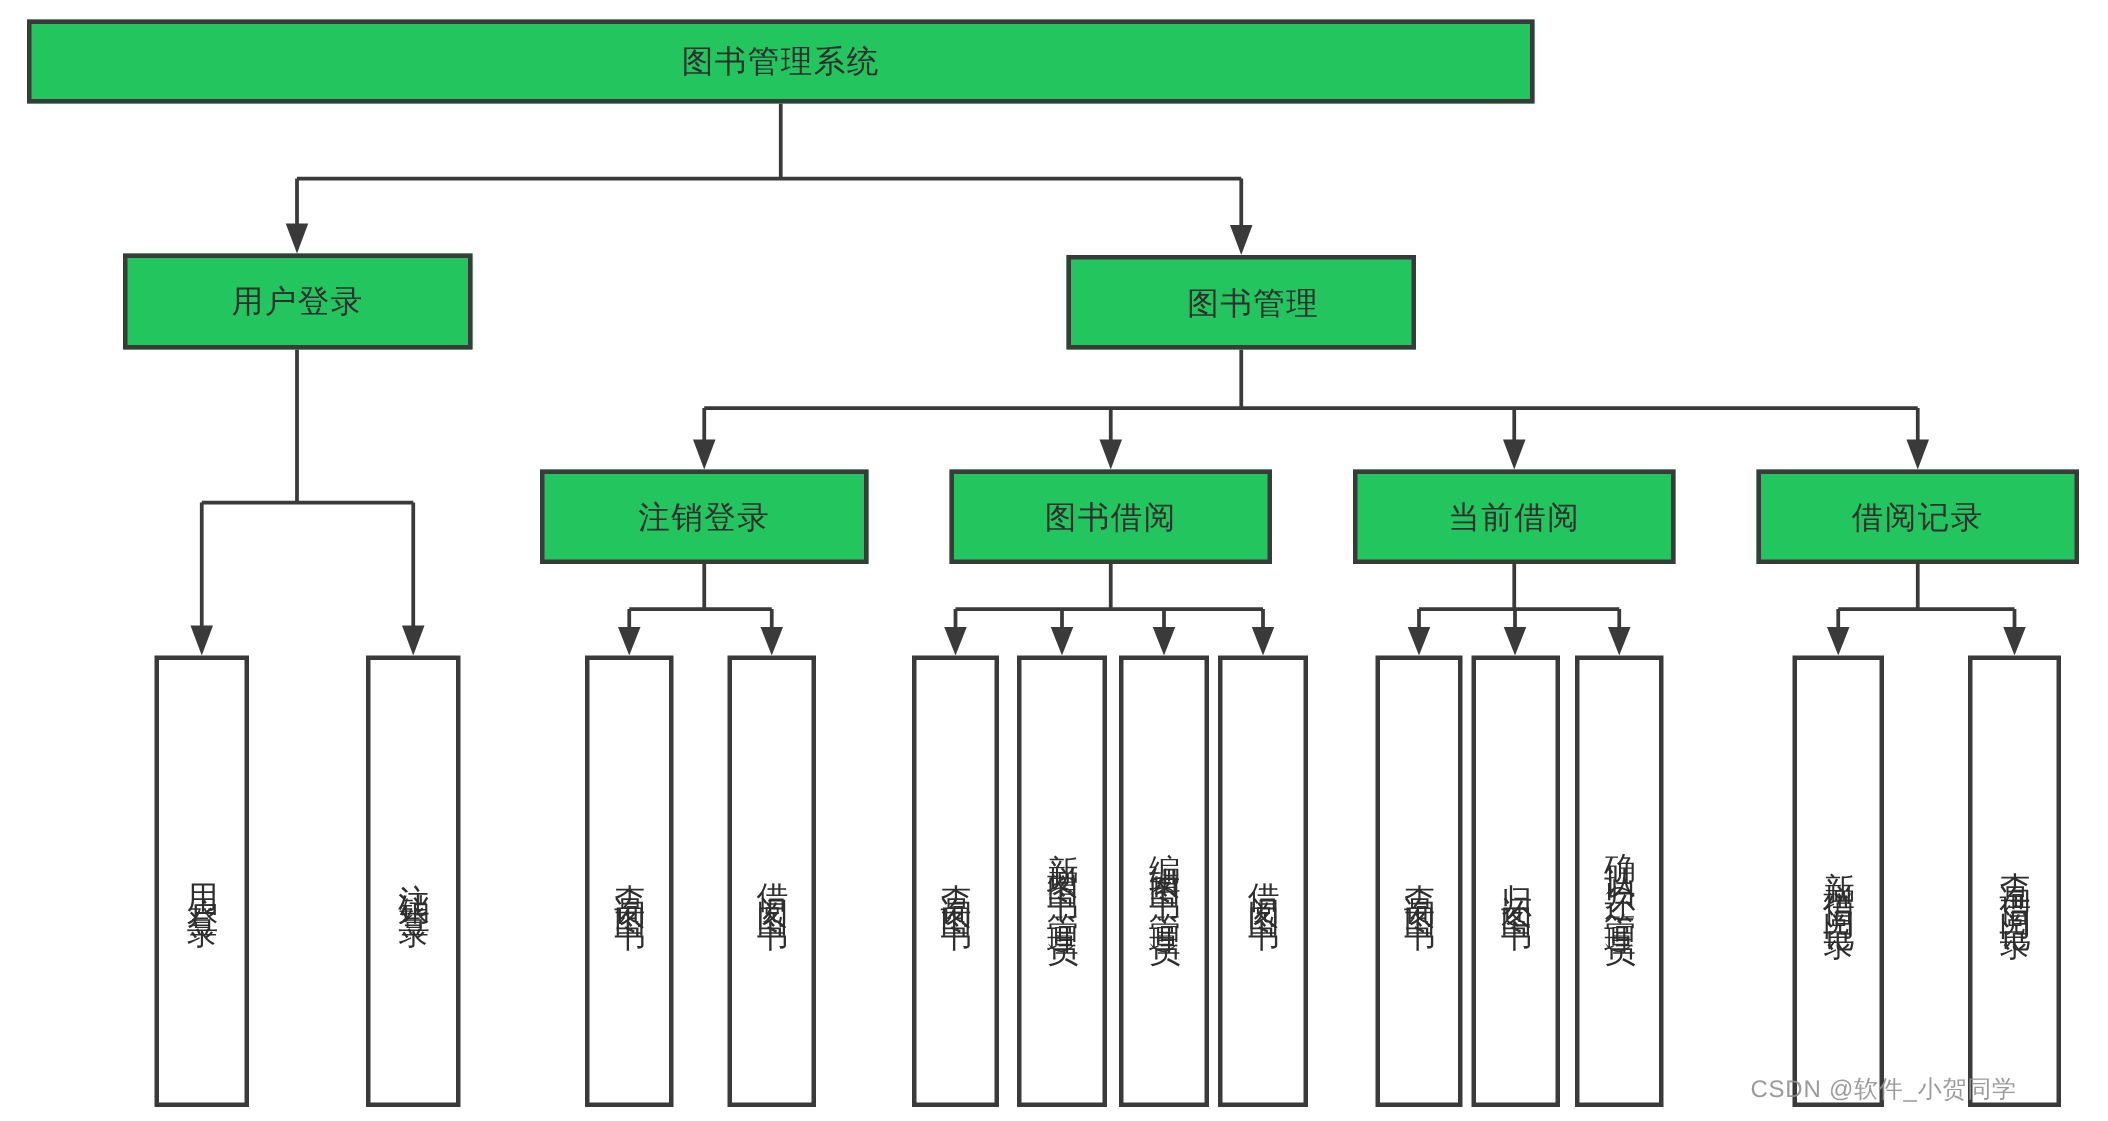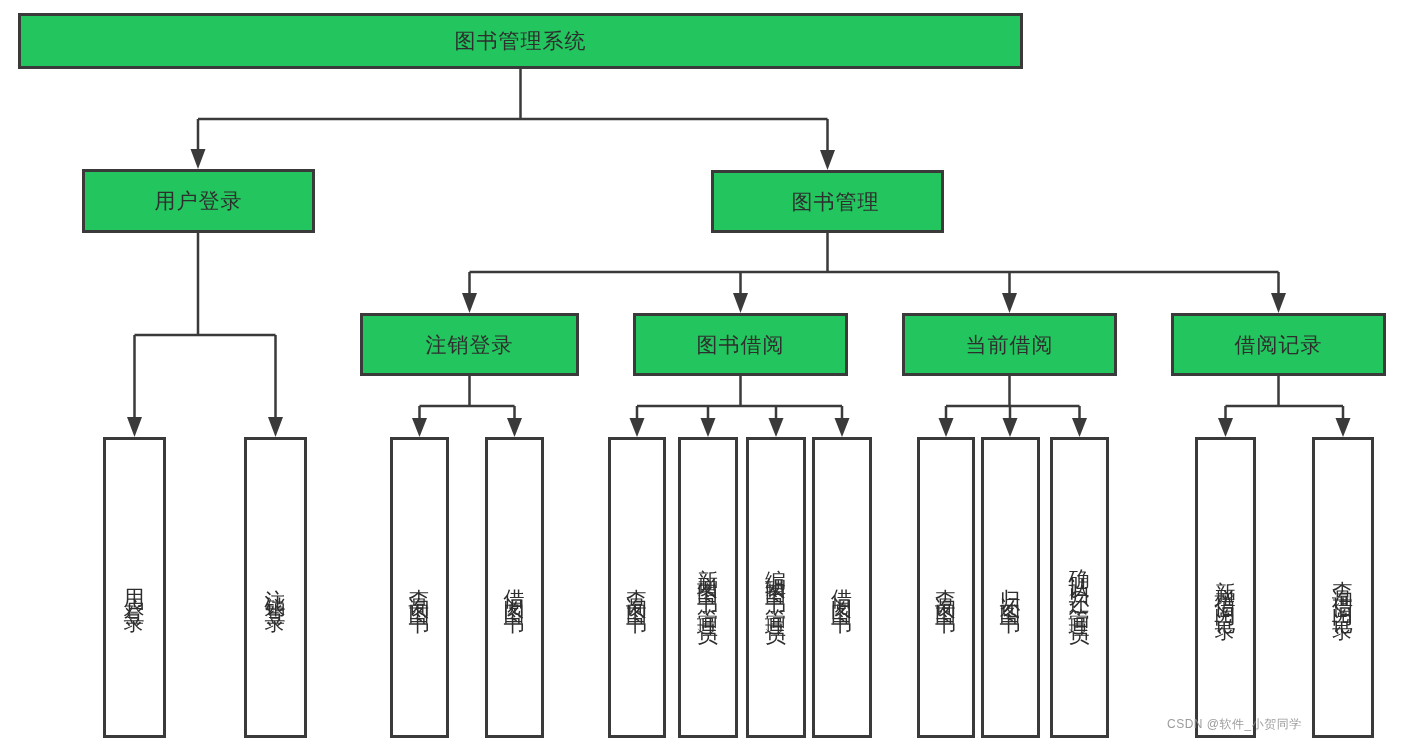--- a/index.html
+++ b/index.html
@@ -17,21 +17,21 @@
     position:absolute;box-sizing:border-box;background:#ffffff;
     border:3px solid #3a3a3a;display:flex;align-items:center;justify-content:center;
     z-index:2;
   }
   .vbox span{
     writing-mode:vertical-rl;text-orientation:mixed;
     font-size:21px;line-height:1;letter-spacing:8px;white-space:nowrap;
   }
   .watermark{
     position:absolute;left:1167px;top:716px;z-index:5;
-    font-size:12px;color:#919191;opacity:.9;white-space:nowrap;letter-spacing:0.5px;
+    font-size:16px;color:#919191;opacity:.9;white-space:nowrap;letter-spacing:0.5px;
   }
 </style>
 </head>
 <body>
 
 <div id="canvas">
 
   <svg id="wires" viewBox="0 0 1405 747" xmlns="http://www.w3.org/2000/svg">
     <g stroke="#3a3a3a" stroke-width="2.5" fill="none">
 

